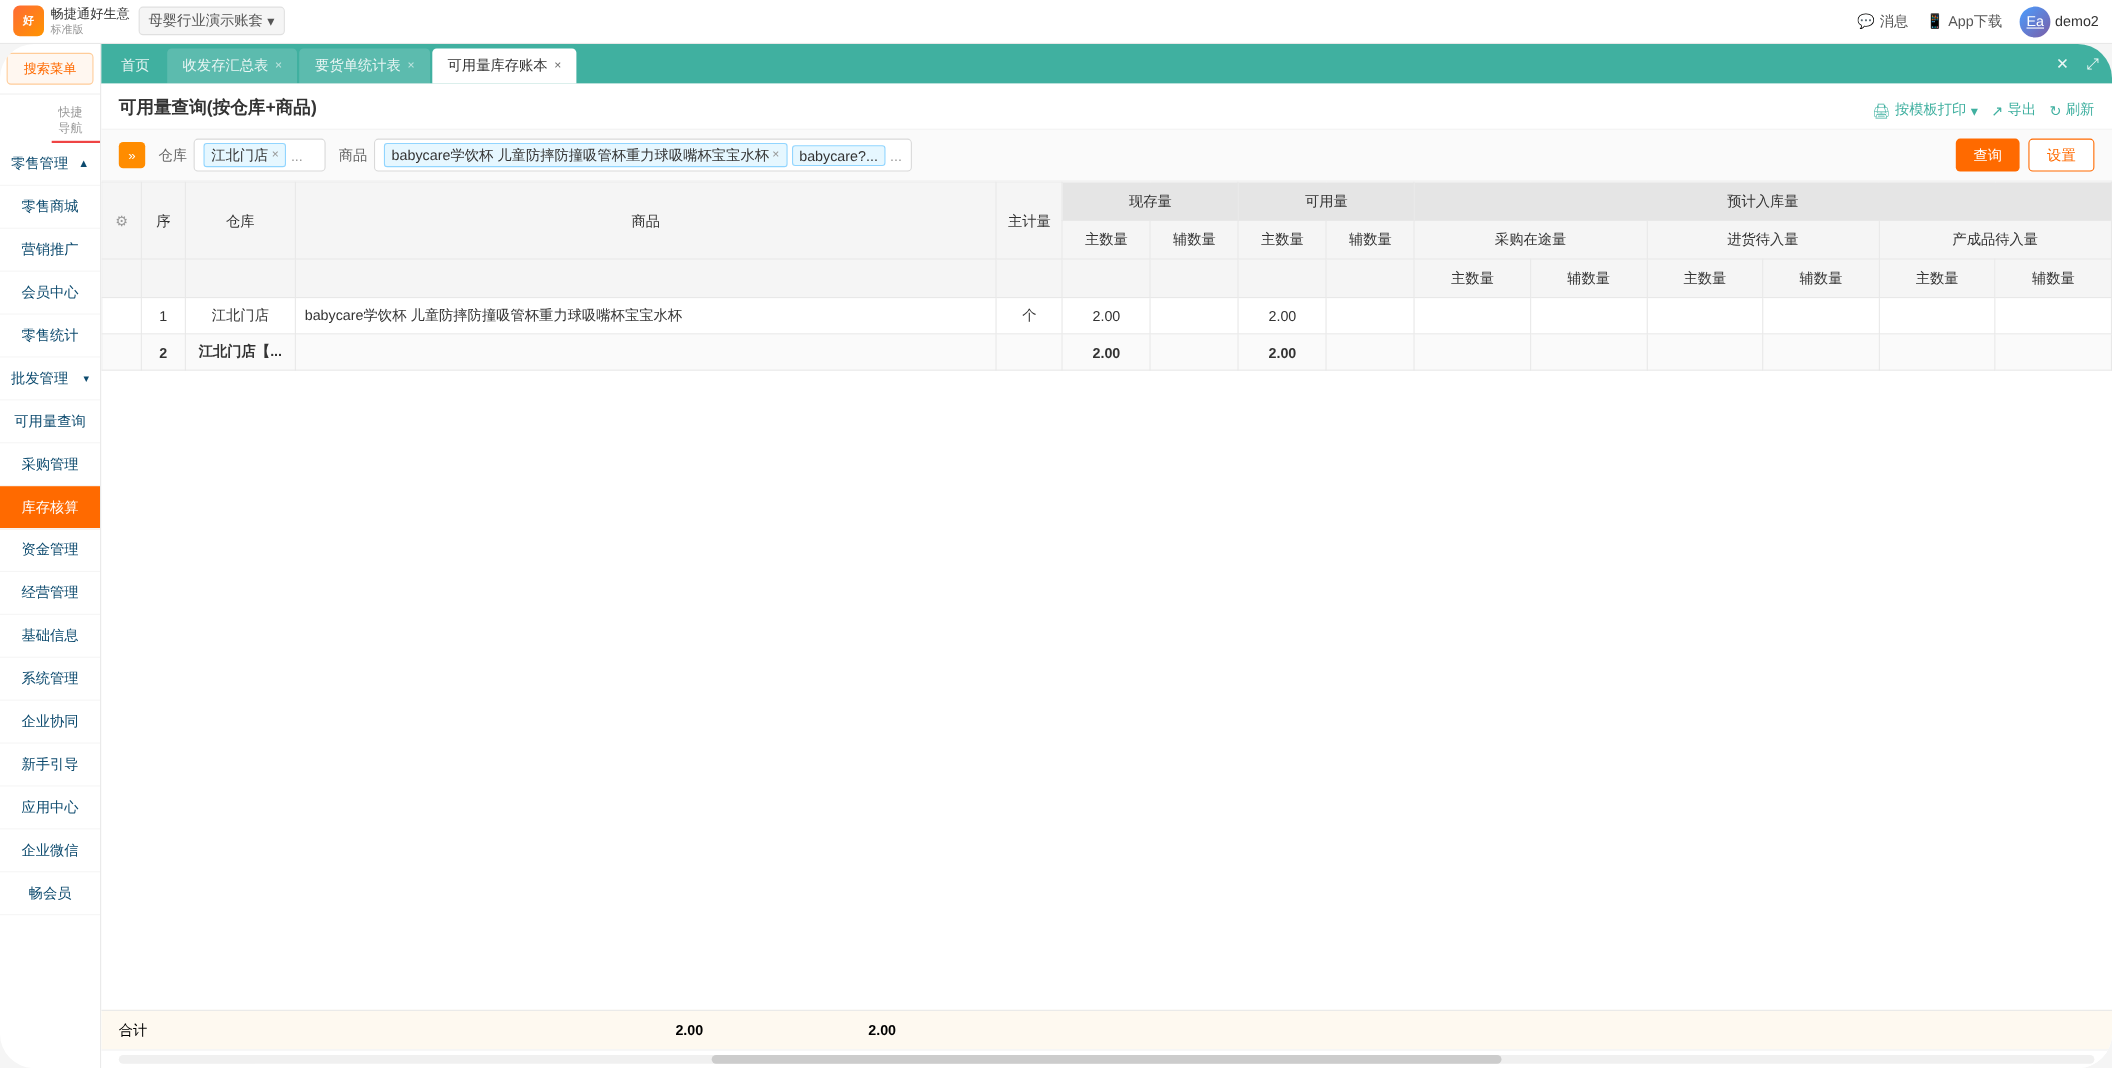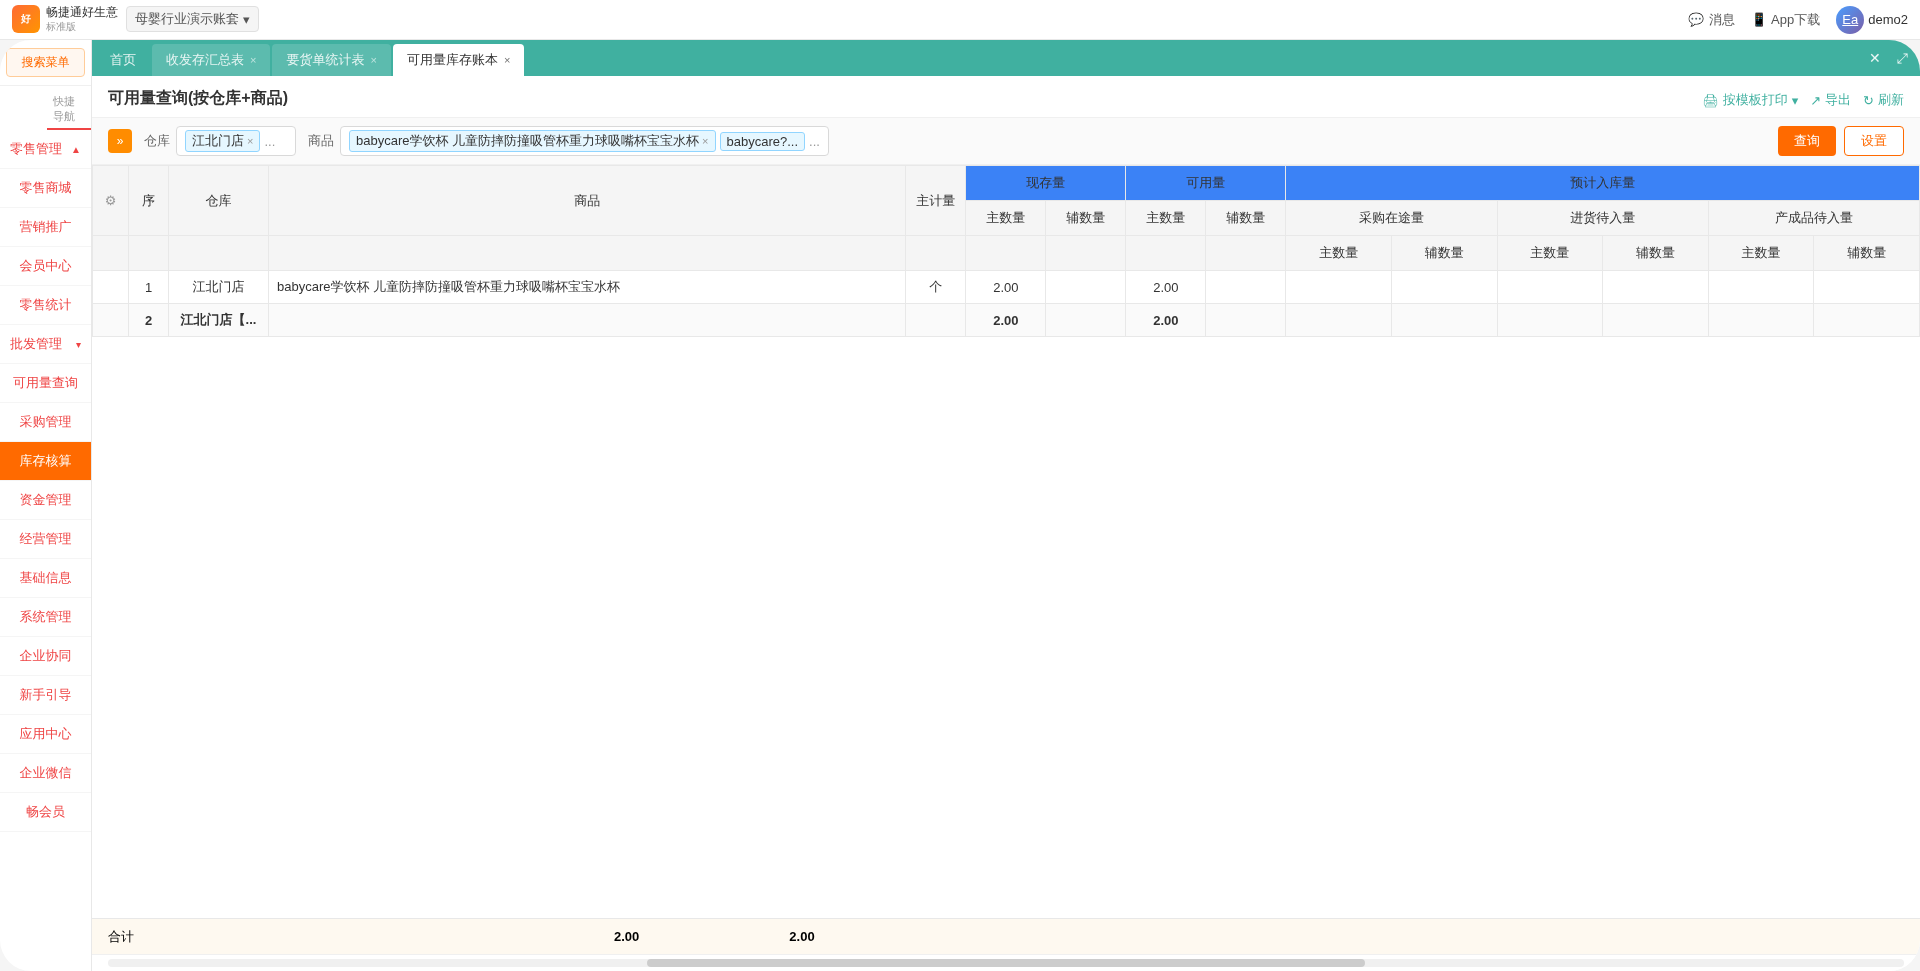--- a/index.html
+++ b/index.html
@@ -84,21 +84,21 @@
       cursor: pointer; text-align: center;
     }
     .sidebar-nav-label {
       padding: 8px 6px 4px;
       font-size: 11px; color: #999; border-bottom: 2px solid #ef4444; margin-left: 47px;
     }
     .sidebar-item {
       display: flex; align-items: center; justify-content: center;
       flex-direction: column; gap: 2px;
       padding: 10px 6px;
-      cursor: pointer; color: #ef4444; font-size: 12px;
+      cursor: pointer; color: #0c4a6e; font-size: 12px;
       border-bottom: 1px solid #f5f5f5;
       text-align: center;
     }
     .sidebar-item.active { background: #ff6a00; color: #fff; }
     .sidebar-item.has-sub { justify-content: space-between; flex-direction: row; padding: 10px 10px; }
     .sidebar-item .arrow { font-size: 10px; }
 
     
     .content-area {
       flex: 1;
@@ -262,21 +262,21 @@
       color: #999; cursor: pointer;
     }
     .col-no { width: 40px; }
     .col-warehouse { width: 100px; }
     .col-product { }
     .col-unit { width: 60px; }
     .col-num { width: 80px; }
 
     
     .th-group {
-      background: #3b82f6;
+      background: #e5e5e5;
     }
 
     
     .footer-bar {
       height: 36px;
       background: #fef9f0;
       border-top: 1px solid #e8e8e8;
       display: flex;
       align-items: center;
       padding: 0 16px;

